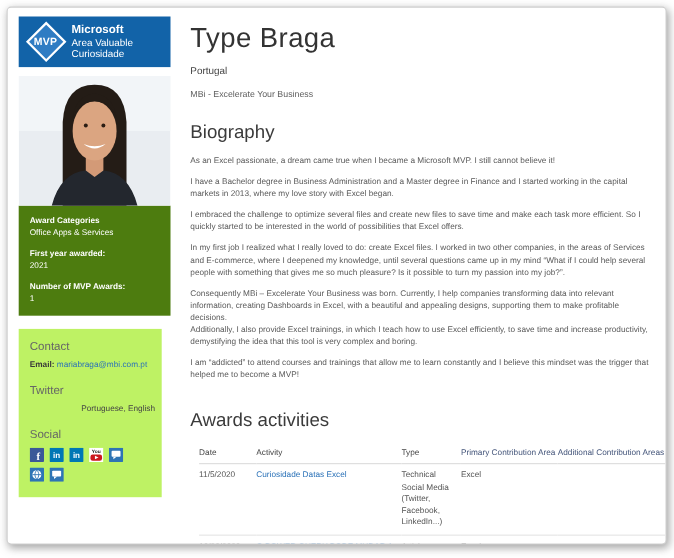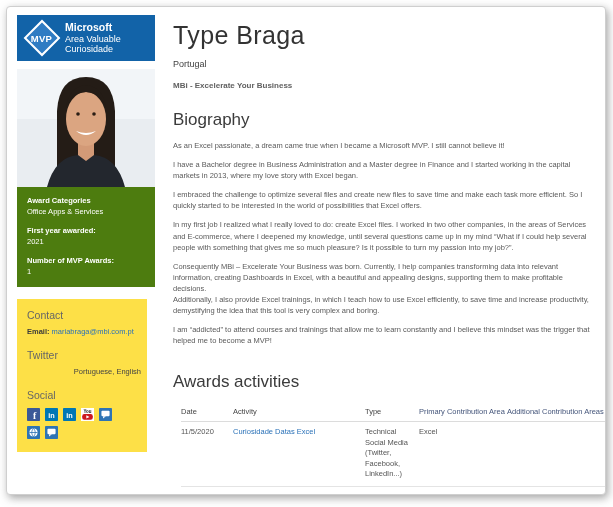--- a/index.html
+++ b/index.html
@@ -36,38 +36,38 @@
   .brand-sub { font-size: 9px; }
   .photo { width: 138px; height: 118px; margin-top: 8px; display: block; }
   .info-box {
     width: 138px; background: #4d7c0f; color: #fff;
     padding: 9px 8px 10px 10px; font-size: 7.5px; line-height: 1.4;
   }
   .info-group { margin-bottom: 9px; }
   .info-group:last-child { margin-bottom: 0; }
   .info-label { font-weight: bold; }
   .sidebar-lower {
-    width: 130px; margin-top: 12px; background: #fde047;
+    width: 130px; margin-top: 12px; background: #bef264;
     padding: 10px 6px 14px 10px;
   }
   .side-heading { font-size: 10.5px; font-weight: 400; color: #666; margin: 0 0 6px 0; }
   .side-group { margin-bottom: 13px; }
   .side-group:last-child { margin-bottom: 0; }
   .email-line { font-size: 7.5px; color: #444; }
   .email-label { font-weight: bold; color: #3a3a3a; }
   .email-link { color: #2b72b8; text-decoration: none; }
   .lang-value { font-size: 7.5px; color: #444; text-align: right; }
   .icon-row { display: flex; gap: 5px; margin-bottom: 5px; }
   .icon-row:last-child { margin-bottom: 0; }
   .soc { width: 13px; height: 13px; display: block; }
   
   .main { flex: 1; padding: 8px 10px 0 14px; overflow: hidden; }
   .person-name { font-size: 25px; font-weight: 300; color: #333; margin: 6px 0 9px 0; letter-spacing: .4px; }
   .person-country { font-size: 9px; color: #424242; margin: 0 0 12px 0; }
-  .person-company { font-size: 8px; color: #616161; margin: 0 0 20px 0; font-weight: bold; }
+  .person-company { font-size: 8px; color: #616161; margin: 0 0 20px 0; }
   .section-title { font-size: 17px; font-weight: 300; color: #3b3b3b; margin: 12px 0 10px 0; }
   .para {
     font-size: 7.5px; color: #5a5a5a; line-height: 1.48;
     margin: 0 0 8px 0; max-width: 432px; white-space: pre-line;
   }
   .recent-title { margin-top: 26px; }
   table.activities {
     width: 428px; margin-left: 8px; border-collapse: collapse;
     table-layout: fixed; font-size: 7.5px; color: #555;
   }

